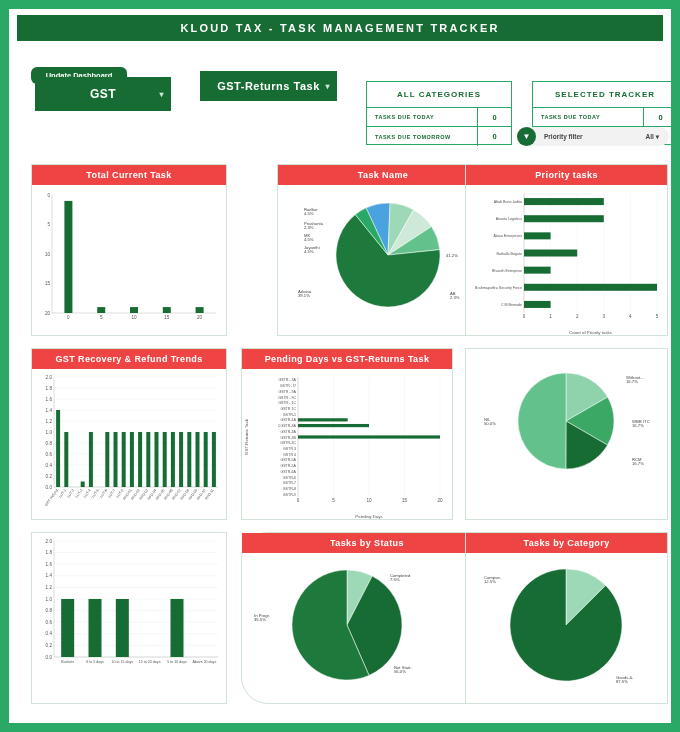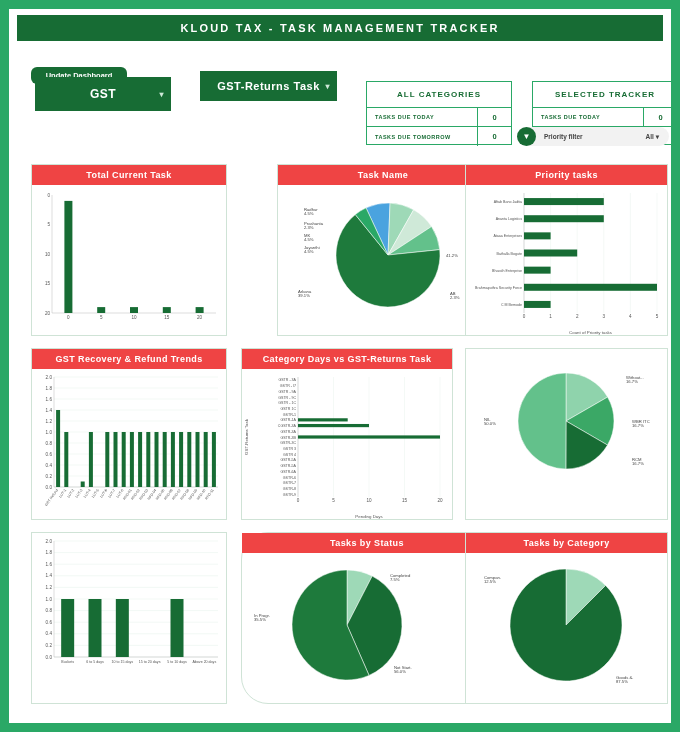--- a/index.html
+++ b/index.html
@@ -356,21 +356,21 @@
           <text x="165.49999999999997" y="121" text-anchor="end" class="axis-txt-sm" transform="rotate(-55 165.49999999999997 121)">RFD-09</text>
           <rect x="171.7" y="63" width="4" height="55" fill="#176c34"></rect>
           <text x="173.7" y="121" text-anchor="end" class="axis-txt-sm" transform="rotate(-55 173.7 121)">RFD-10</text>
           <rect x="179.89999999999998" y="63" width="4" height="55" fill="#176c34"></rect>
           <text x="181.89999999999998" y="121" text-anchor="end" class="axis-txt-sm" transform="rotate(-55 181.89999999999998 121)">RFD-11</text>
         </svg>
     </div>
   </div>
 
   <div class="panel" style="left:232px; top:339px; width:212px; height:172px;">
-    <div class="panel-head">Category Days vs GST-Returns Task</div>
+    <div class="panel-head">Pending Days vs GST-Returns Task</div>
     <div class="panel-body">
       <svg width="210" height="150" viewBox="0 0 210 150" id="svg-pending-days">
           <line x1="56" y1="8" x2="56" y2="128" stroke="#e4efe9" stroke-width="0.4"></line>
           <text x="56" y="133" text-anchor="middle" class="axis-txt">0</text>
           <line x1="91.5" y1="8" x2="91.5" y2="128" stroke="#e4efe9" stroke-width="0.4"></line>
           <text x="91.5" y="133" text-anchor="middle" class="axis-txt">5</text>
           <line x1="127" y1="8" x2="127" y2="128" stroke="#e4efe9" stroke-width="0.4"></line>
           <text x="127" y="133" text-anchor="middle" class="axis-txt">10</text>
           <line x1="162.5" y1="8" x2="162.5" y2="128" stroke="#e4efe9" stroke-width="0.4"></line>
           <text x="162.5" y="133" text-anchor="middle" class="axis-txt">15</text>

